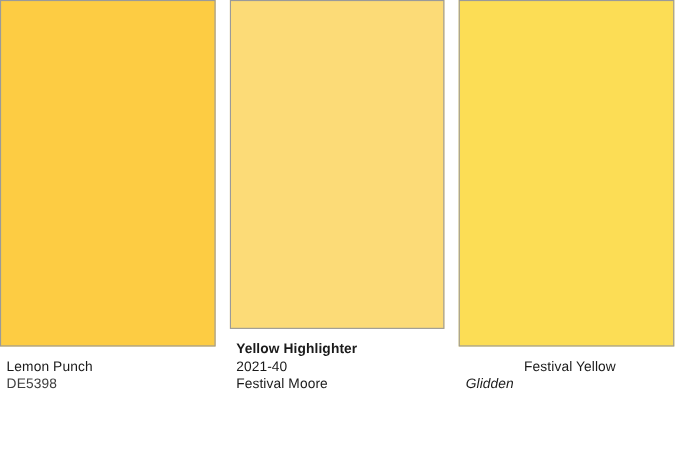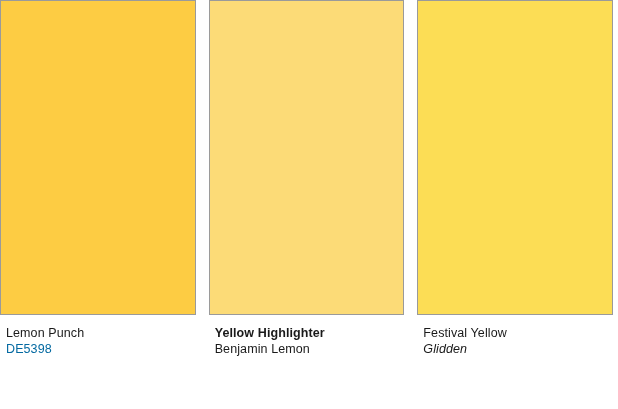--- a/index.html
+++ b/index.html
@@ -57,33 +57,34 @@
 </style>
 </head>
 <body style="background-color: rgb(255, 255, 255);">
 
 <div class="palette">
 
   <div class="swatch-column">
     <div class="swatch-chip" style="background-color: rgb(253, 204, 67); border-color: rgb(154, 154, 154);"></div>
     <div class="swatch-caption">
       <div class="caption-line" style="color: rgb(26, 26, 26);">Lemon Punch</div>
-      <div class="caption-line" style="color: #0369a1;">DE5398</div>
+      <div class="caption-line" style="color: #404040;">DE5398</div>
     </div>
   </div>
 
   <div class="swatch-column">
     <div class="swatch-chip" style="background-color: rgb(252, 219, 119); border-color: rgb(154, 154, 154);"></div>
     <div class="swatch-caption">
       <div class="caption-line" style="color: rgb(26, 26, 26); font-weight: bold;">Yellow Highlighter</div>
-      <div class="caption-line" style="color: rgb(26, 26, 26);">Benjamin Lemon</div>
+      <div class="caption-line" style="color: rgb(26, 26, 26);">2021-40</div>
+      <div class="caption-line" style="color: rgb(26, 26, 26);">Festival Moore</div>
     </div>
   </div>
 
   <div class="swatch-column">
     <div class="swatch-chip" style="background-color: rgb(252, 221, 85); border-color: rgb(154, 154, 154);"></div>
     <div class="swatch-caption">
-      <div class="caption-line" style="color: rgb(26, 26, 26);">Festival Yellow</div>
+      <div class="caption-line" style="color: rgb(26, 26, 26); text-align: center;">Festival Yellow</div>
       <div class="caption-line" style="color: rgb(26, 26, 26); font-style: italic;">Glidden</div>
     </div>
   </div>
 
 </div>
 
 </body></html>

